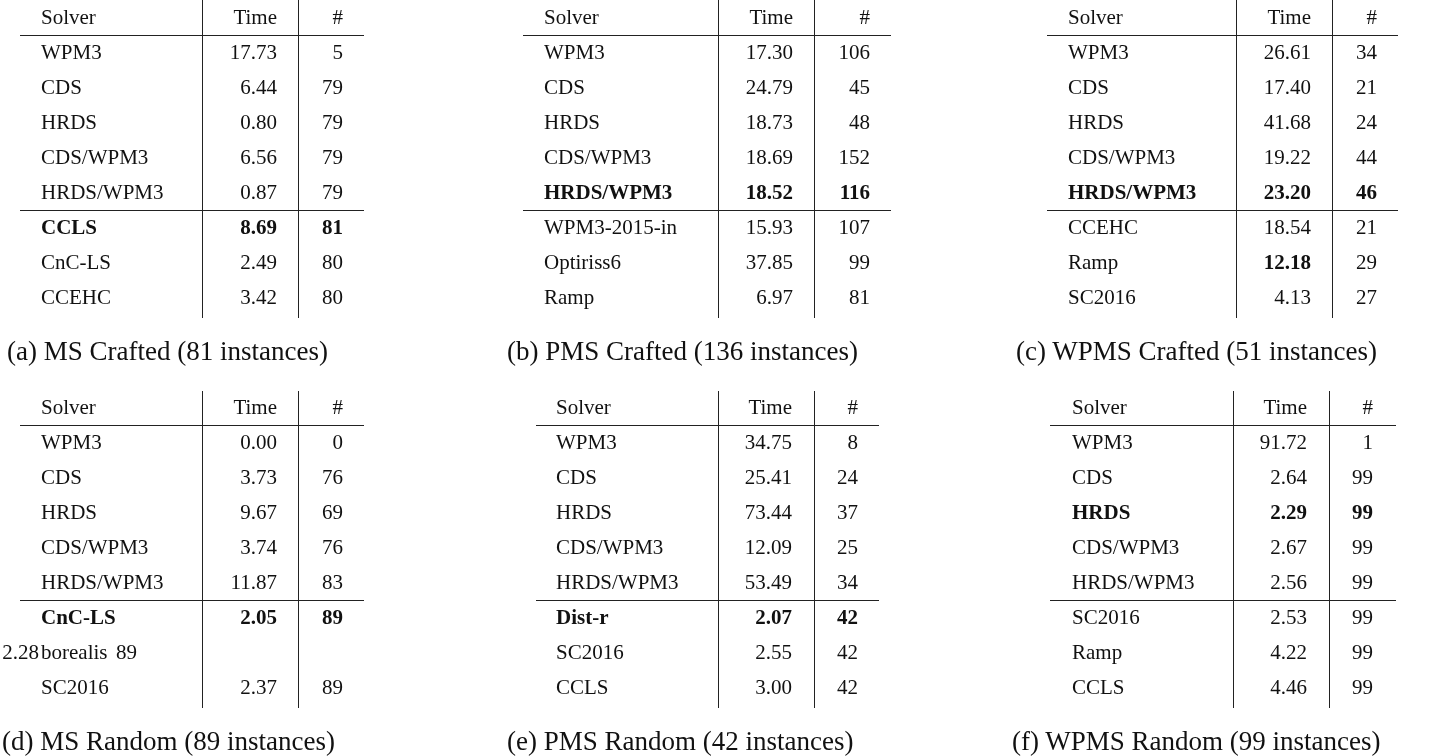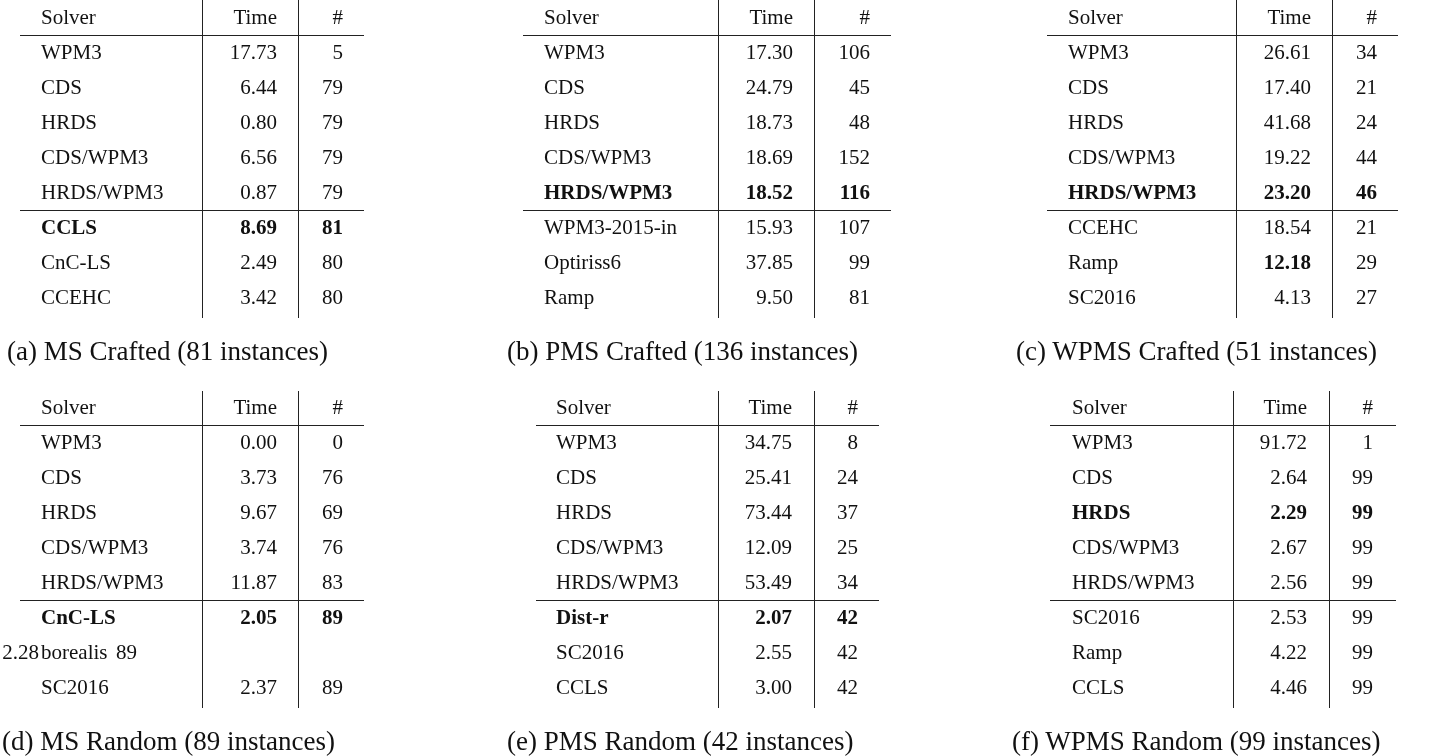--- a/index.html
+++ b/index.html
@@ -145,21 +145,21 @@
         <span class="cell time" style="right: 644px;">15.93</span>
         <span class="cell count" style="right: 567px;">107</span>
       </div>
       <div class="row" style="top: 245px; width: 1437px;">
         <span class="cell solver" style="left: 544px;">Optiriss6</span>
         <span class="cell time" style="right: 644px;">37.85</span>
         <span class="cell count" style="right: 567px;">99</span>
       </div>
       <div class="row" style="top: 280px; width: 1437px;">
         <span class="cell solver" style="left: 544px;">Ramp</span>
-        <span class="cell time" style="right: 644px;">9.50</span>
+        <span class="cell time" style="right: 644px;">6.97</span>
         <span class="cell count" style="right: 567px;">81</span>
       </div>
       <div class="hline" style="left: 523px; width: 368px; top: 210px;"></div>
       <div class="vline" style="left: 718px; top: 0px; height: 318px;"></div>
       <div class="vline" style="left: 814px; top: 0px; height: 318px;"></div>
       <div class="caption" style="left: 507px; top: 335px;">(b) PMS Crafted (136 instances)</div>
     </div>
     <div class="panel" style="left: 0px; top: 0px;">
       <div class="row" style="top: 0px; width: 1437px;">
         <span class="cell solver" style="left: 1068px;">Solver</span>

